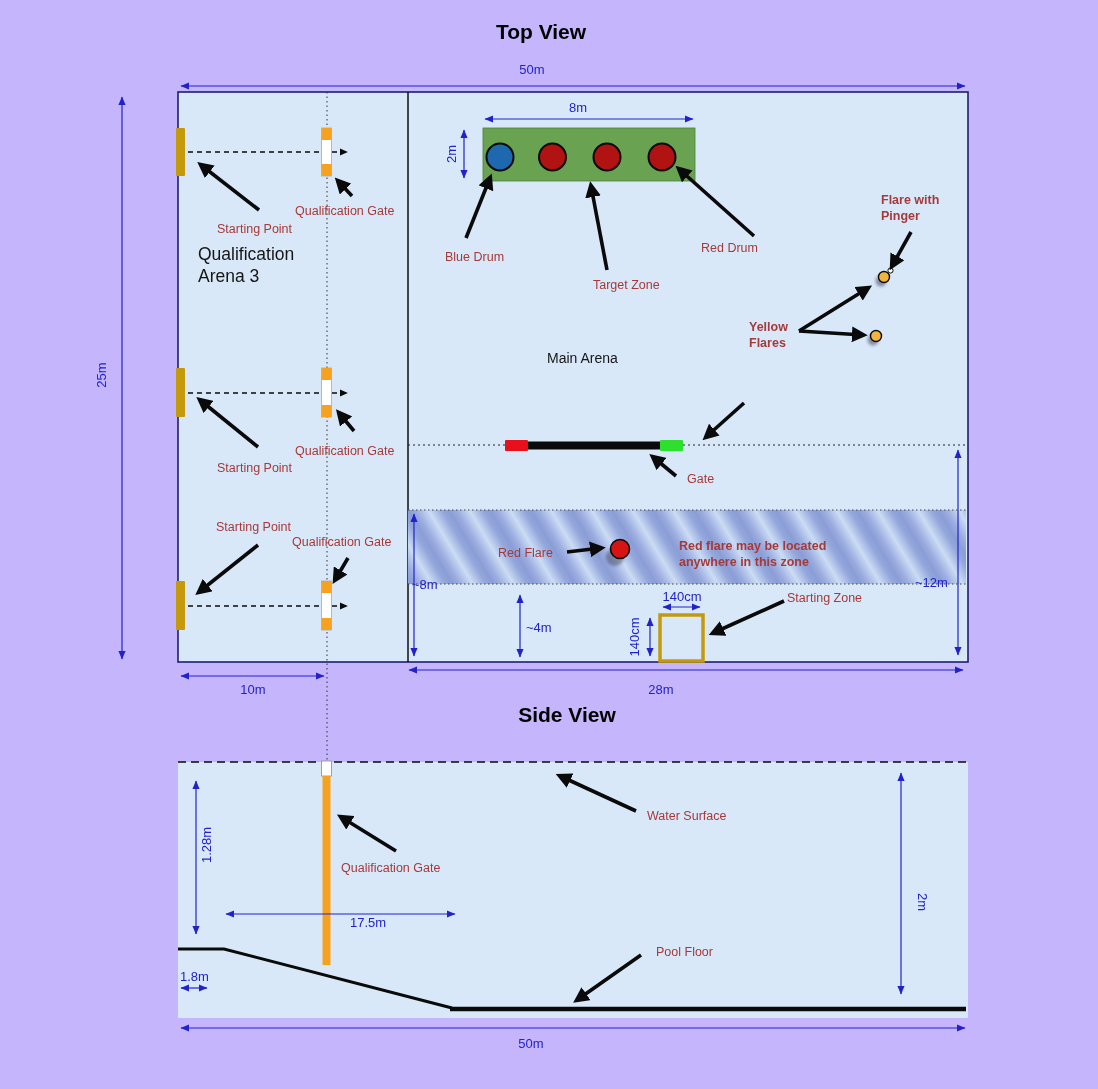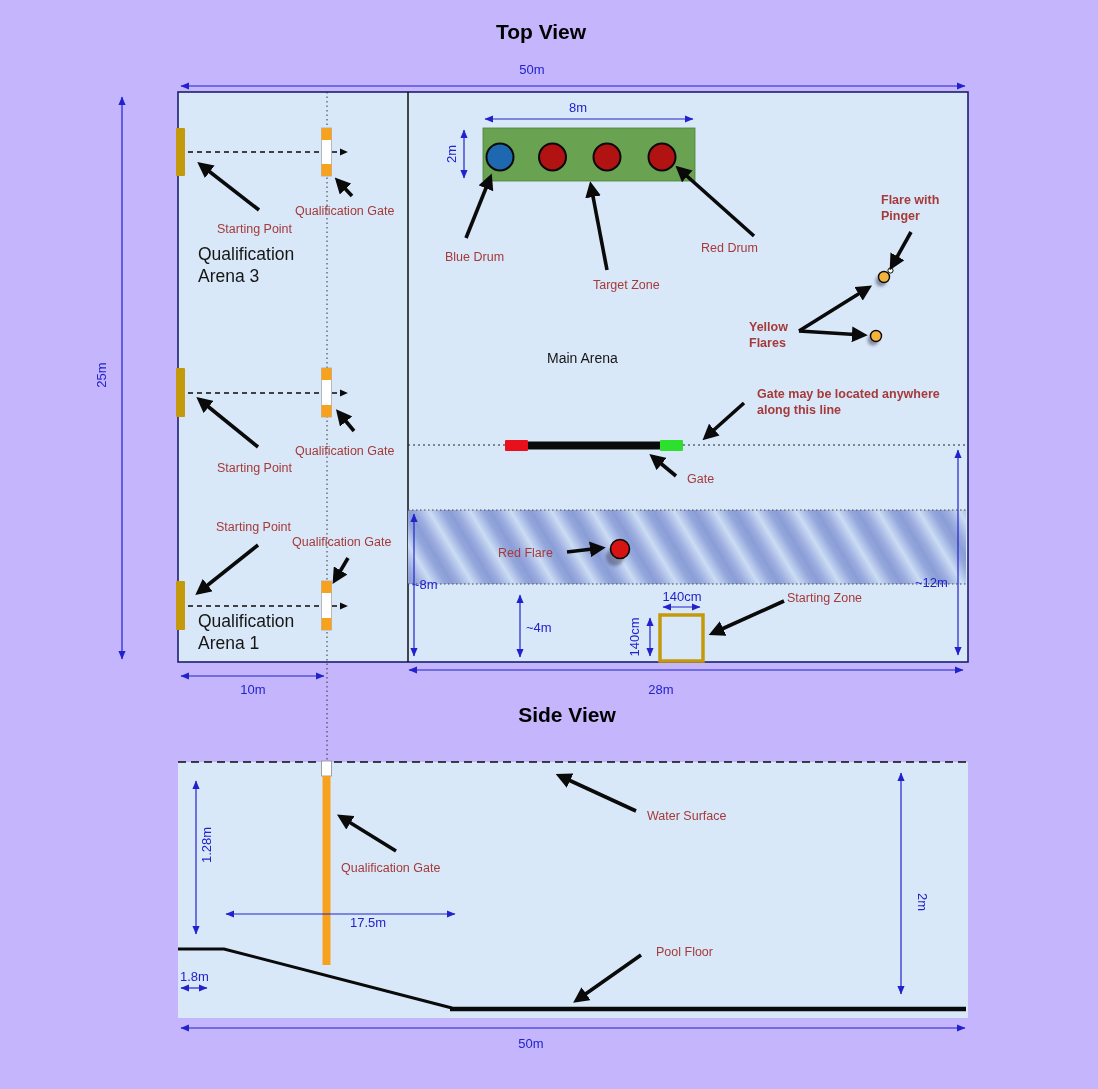--- a/index.html
+++ b/index.html
@@ -171,31 +171,30 @@
 
 <div class="lbl" style="left:295px; top:203px;">Qualification Gate</div>
 <div class="lbl" style="left:217px; top:221px;">Starting Point</div>
 <div class="arena-name" style="left:198px; top:243px; width:118px;">Qualification Arena 3</div>
 
 <div class="lbl" style="left:295px; top:443px;">Qualification Gate</div>
 <div class="lbl" style="left:217px; top:460px;">Starting Point</div>
 
 <div class="lbl" style="left:216px; top:519px;">Starting Point</div>
 <div class="lbl" style="left:292px; top:534px;">Qualification Gate</div>
-<div class="arena-name" style="left:198px; top:610px; width:118px;">Qualification Arena 1</div>
 
 <div class="lbl" style="left:445px; top:249px;">Blue Drum</div>
 <div class="lbl" style="left:593px; top:277px;">Target Zone</div>
 <div class="lbl" style="left:701px; top:240px;">Red Drum</div>
 <div class="main-arena" style="left:547px; top:350px;">Main Arena</div>
 <div class="lbl wrap" style="left:881px; top:192px; width:76px;">Flare with Pinger</div>
 <div class="lbl wrap" style="left:749px; top:319px; width:55px;">Yellow Flares</div>
-<div class="lbl wrap" style="left:757px; top:386px; width:196px;">Gate may be located anywhere along this line</div>
 <div class="lbl" style="left:687px; top:471px;">Gate</div>
 <div class="lbl" style="left:498px; top:545px;">Red Flare</div>
+<div class="lbl wrap" style="left:679px; top:538px; width:182px;">Red flare may be located anywhere in this zone</div>
 <div class="dim" style="left:412px; top:577px;">~8m</div>
 <div class="dim" style="left:915px; top:575px;">~12m</div>
 <div class="dim" style="left:526px; top:620px;">~4m</div>
 <div class="dim cx" style="left:682px; top:589px;">140cm</div>
 <div class="dim vlabel" style="left:634px; top:637px;">140cm</div>
 <div class="lbl" style="left:787px; top:590px;">Starting Zone</div>
 <div class="dim cx" style="left:253px; top:682px;">10m</div>
 <div class="dim cx" style="left:661px; top:682px;">28m</div>
 
 <div class="big-title" style="left:547px; top:703px;margin-left:20px;">Side View</div>

